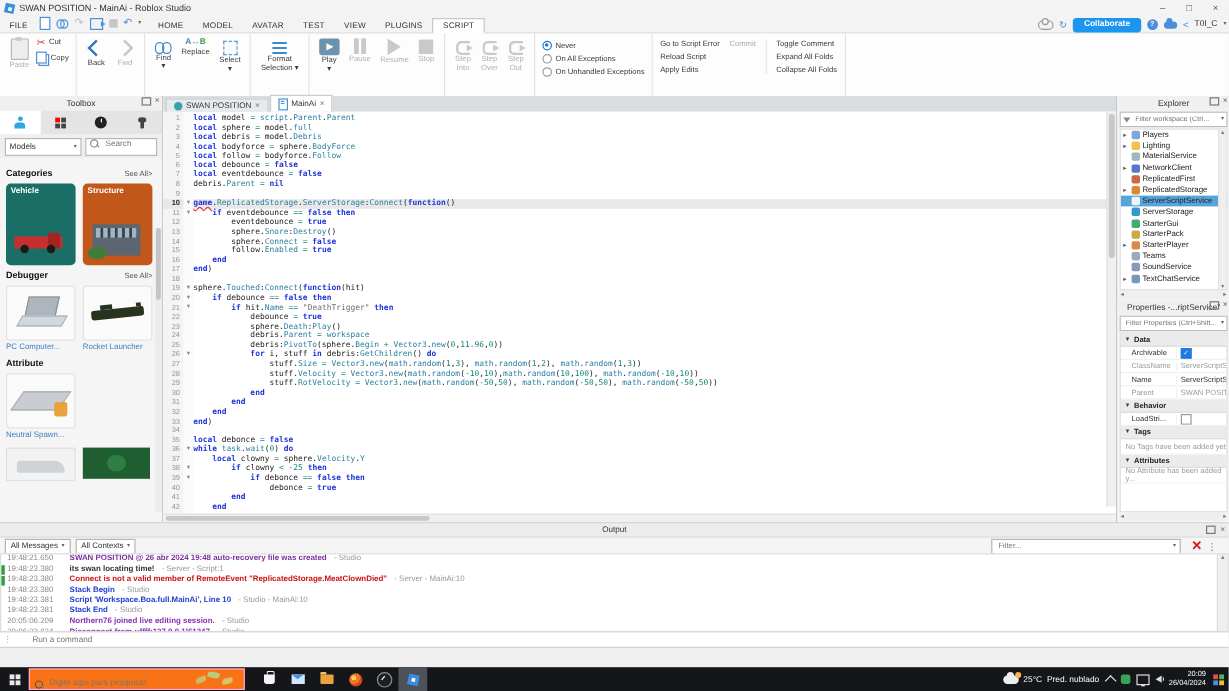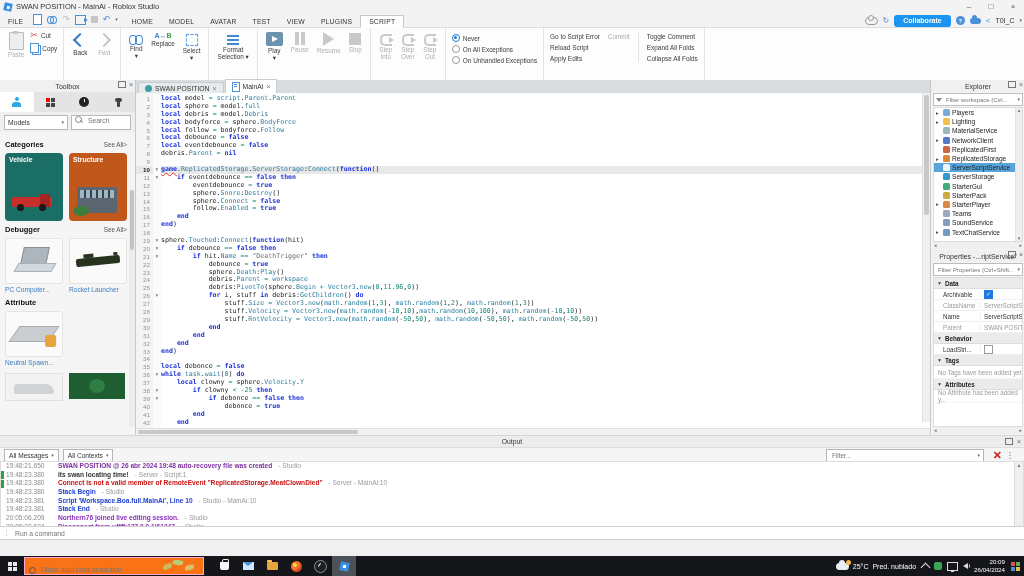--- a/index.html
+++ b/index.html
@@ -209,21 +209,21 @@
   .out-log{position:absolute;top:26px;left:0;right:8px;bottom:0;background:#fff;border:1px solid #ddd;overflow:hidden;font-size:6.6px}
   .orow{display:flex;height:8.7px;line-height:8.7px;align-items:center}
   .orow .mark{width:3px;height:8px;flex:none;margin-right:2px}
   .orow .mark.g{background:#2fa13a}
   .orow .time{width:52px;color:#8a8a8a;flex:none}
   .orow .msg{font-weight:bold;white-space:nowrap}
   .orow .sfx{color:#999;margin-left:6px;white-space:nowrap;font-weight:normal}
   .c-purple{color:#7c2f9e}.c-info{color:#333}.c-error{color:#cc1111}.c-stack{color:#2040cf}.c-session{color:#8b2fb8}
   .out-vscroll{position:absolute;right:0;top:26px;bottom:0;width:8px;background:#efefef;border:1px solid #ddd;display:flex;flex-direction:column;justify-content:space-between;align-items:center;font-size:5px;color:#777}
   
-  .commandbar{position:absolute;top:526px;left:0;right:0;height:12px;background:#fff;border-top:1px solid #d0d0d0;border-bottom:1px solid #d0d0d0;display:flex;align-items:center;gap:4px;padding-left:3px}
+  .commandbar{position:absolute;top:526px;left:0;right:0;height:12px;background:#fff;border-top:1px solid #d0d0d0;border-bottom:1px solid #d0d0d0;display:flex;align-items:center;gap:16px;padding-left:3px}
   .cmd-handle{color:#999;font-size:7px;letter-spacing:-1px}
   .commandbar input{border:none;flex:1;font-size:6.8px;color:#444;background:transparent}
   .gapstrip{position:absolute;top:545px;left:0;right:0;height:11px;background:#f0f0f0}
   
   .taskbar{position:absolute;top:556px;left:0;right:0;height:20px;background:#14161a;display:flex;align-items:center;color:#fff}
   .tb-start{width:24px;height:20px;display:flex;align-items:center;justify-content:center}
   .winlogo{width:9px;height:9px;display:grid;grid-template-columns:4px 4px;grid-template-rows:4px 4px;gap:1px}
   .winlogo div{background:#e8e8e8}
   .tb-searchbox{width:170px;height:16px;background:#f97316;border:1px solid #f9a8d4;display:flex;align-items:flex-end;gap:3px;padding:0 4px;position:relative;overflow:hidden}
   .tb-searchbox .mag{border-color:#555}

